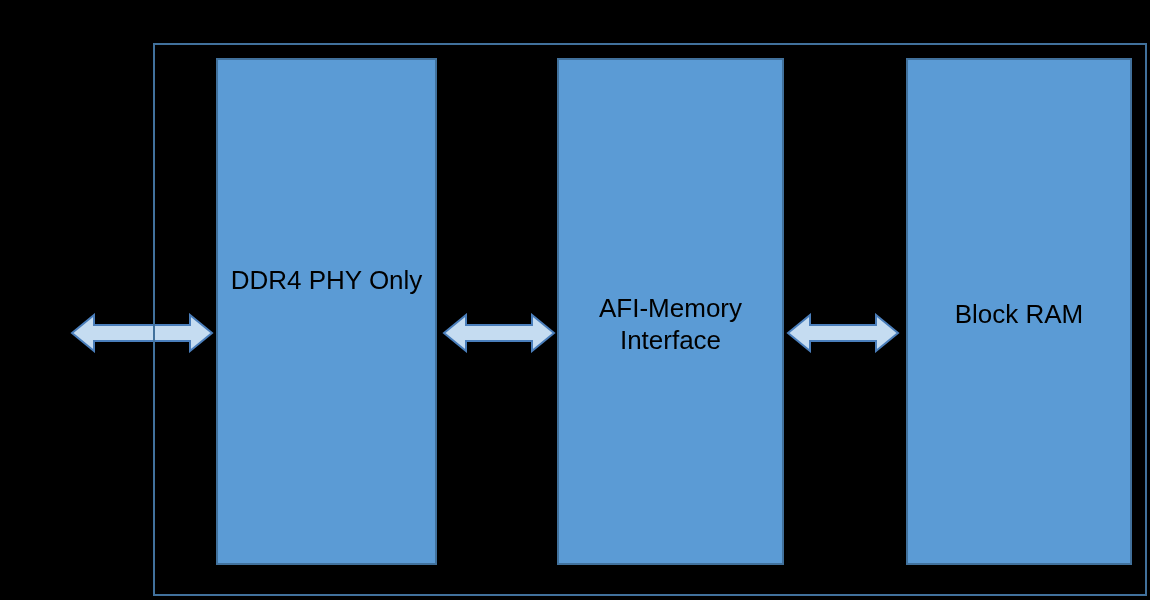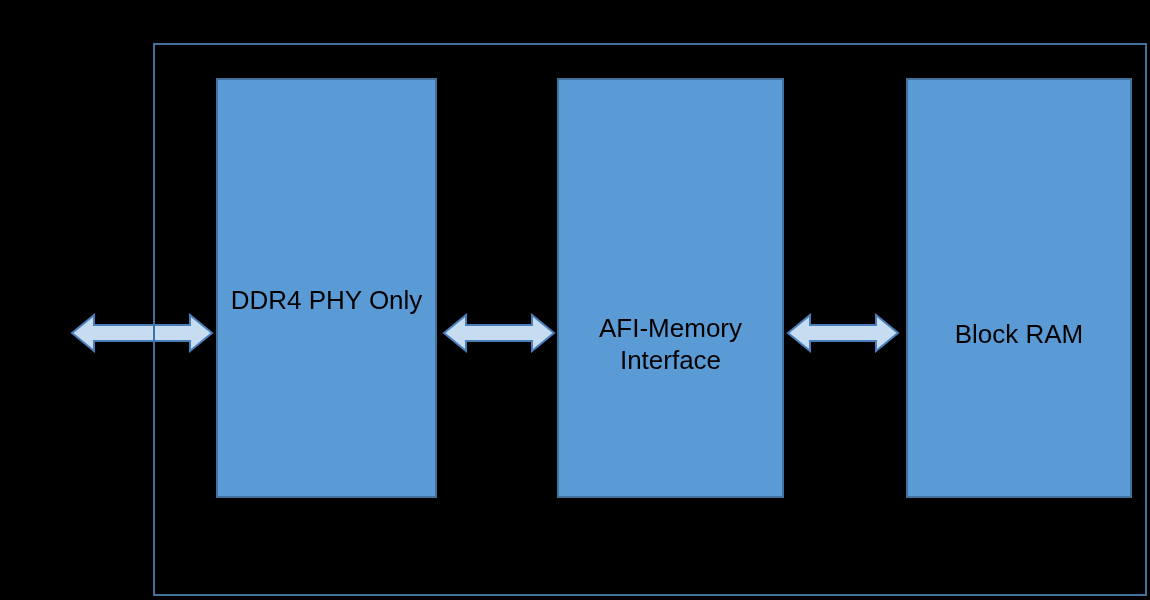--- a/index.html
+++ b/index.html
@@ -21,21 +21,21 @@
   .stage{position:relative;width:1150px;height:600px;}
   .container-outline{
     position:absolute;left:153px;top:43px;width:994px;height:553px;
     box-sizing:border-box;
     border:2px solid var(--container-border);
     background:transparent;
     z-index:2;
     pointer-events:none;
   }
   .block{
-    position:absolute;top:78px;height:420px;
+    position:absolute;top:58px;height:507px;
     box-sizing:border-box;
     background:var(--block-fill);
     border:2px solid var(--block-border);
     z-index:3;
   }
   .block-1{left:216px;width:221px;}
   .block-2{left:557px;width:227px;}
   .block-3{left:906px;width:226px;}
   .block-label{
     position:absolute;left:0;right:0;

